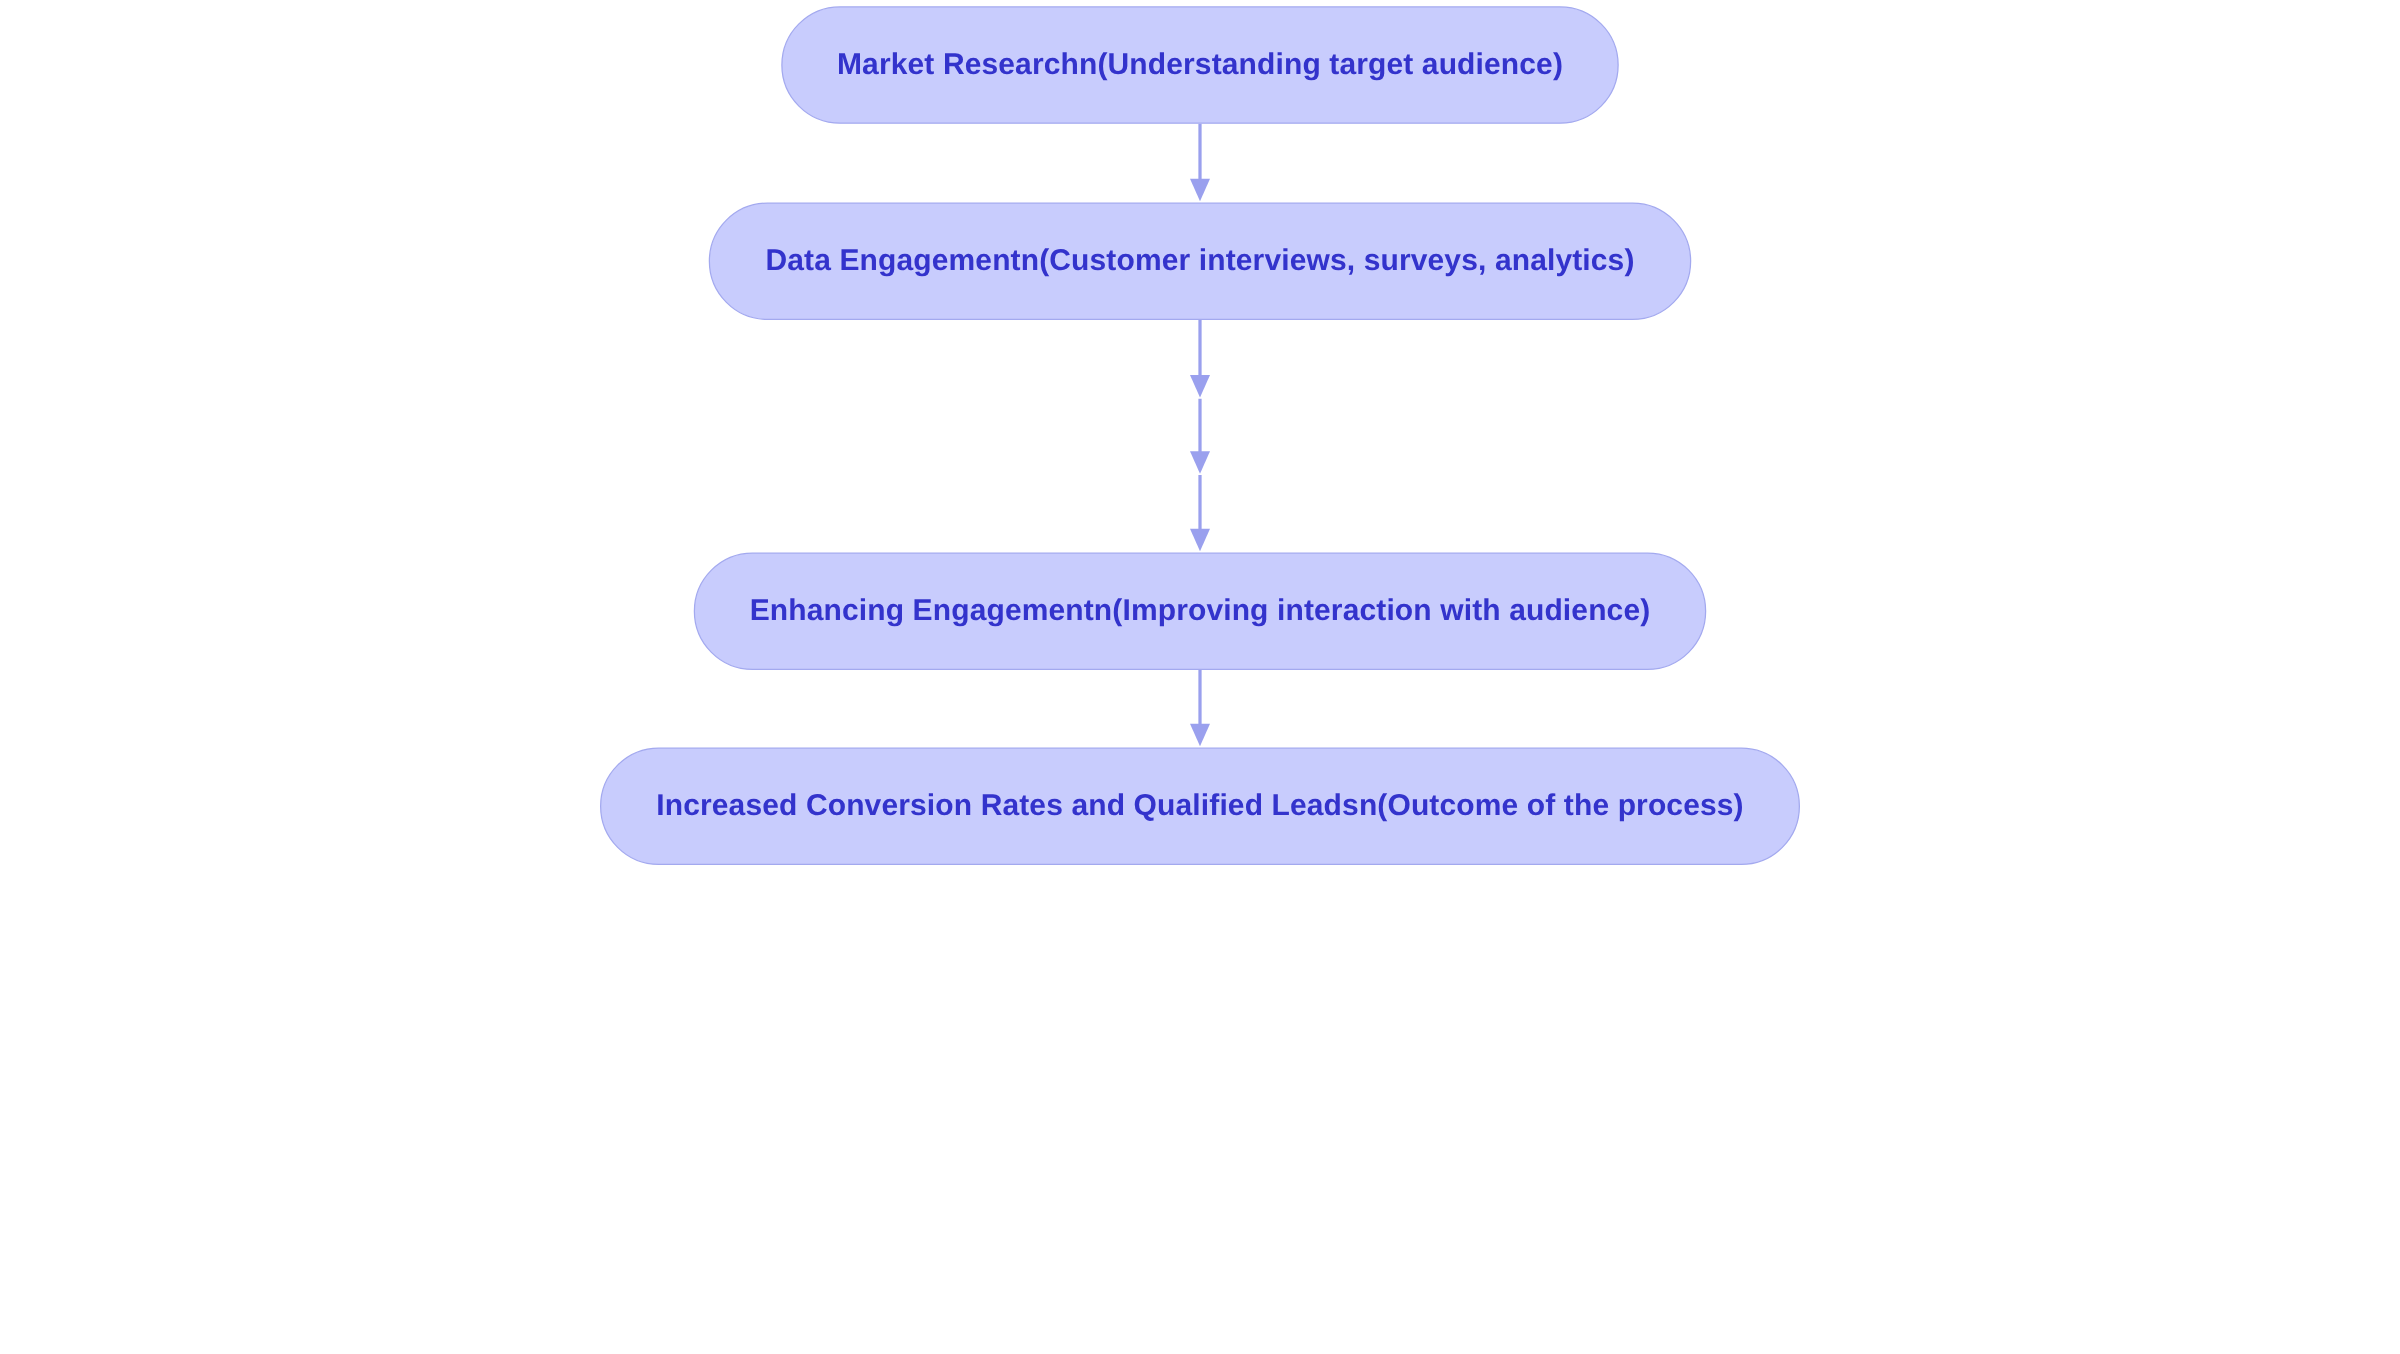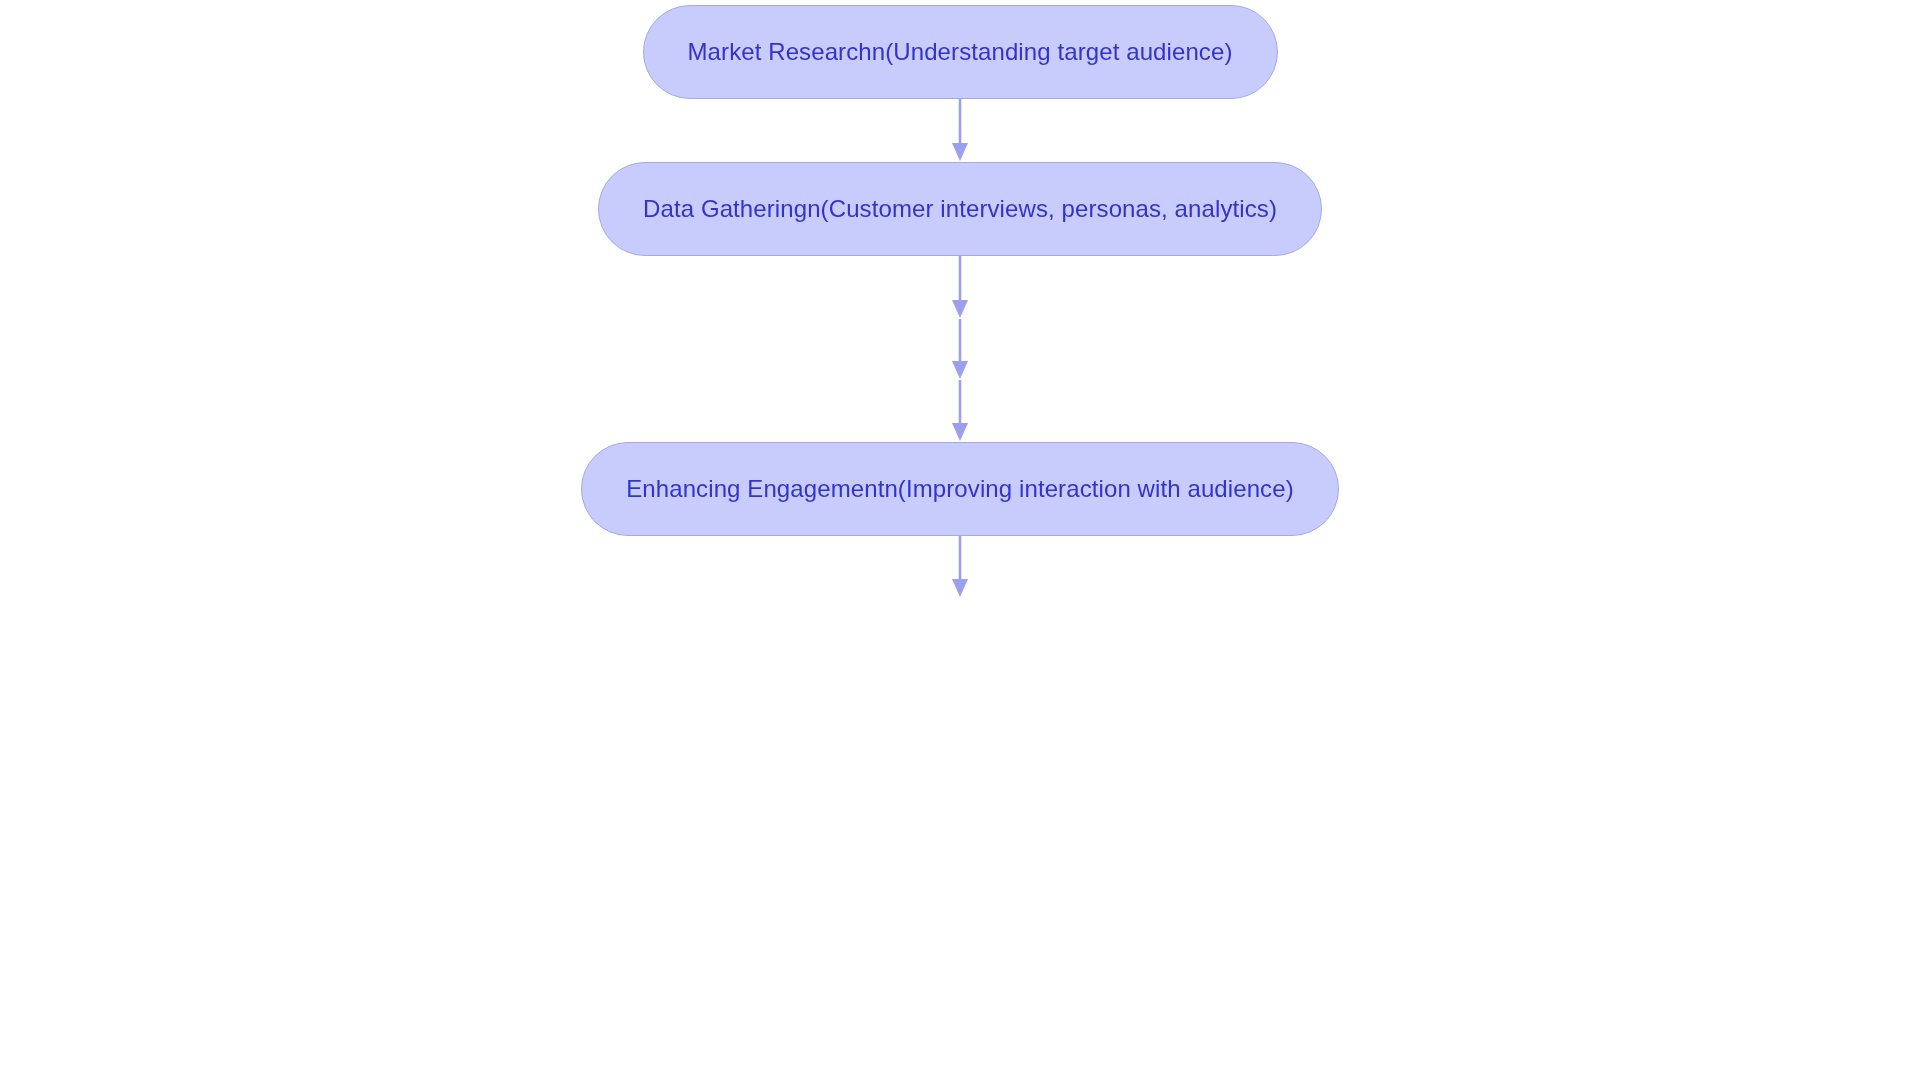--- a/index.html
+++ b/index.html
@@ -33,21 +33,21 @@
   .node {
     position: relative;
     display: flex;
     align-items: center;
     justify-content: center;
     background: #c8ccfd;
     border: 1.3px solid #a3a9ef;
     border-radius: 999px;
     color: #3333cc;
     font-size: 24px;
-    font-weight: 400;
+    font-weight: 700;
     line-height: 1;
     letter-spacing: 0.1px;
     white-space: nowrap;
     padding: 0 44px;
     height: 94px;
     flex: 0 0 auto;
   }
 
   .connector {
     position: relative;
@@ -95,21 +95,21 @@
     </div>
 
     <div class="connector gap-1">
       <svg width="40" height="63" viewBox="0 0 40 63" aria-hidden="true">
         <line class="conn-line" x1="20" y1="0" x2="20" y2="45"></line>
         <polygon class="conn-head" points="12,44 28,44 20,62"></polygon>
       </svg>
     </div>
 
     <div class="node">
-      <span>Data Gatheringn(Customer interviews, personas, analytics)</span>
+      <span>Data Engagementn(Customer interviews, surveys, analytics)</span>
     </div>
 
     <div class="connector gap-2">
       <svg width="40" height="63" viewBox="0 0 40 63" aria-hidden="true">
         <line class="conn-line" x1="20" y1="0" x2="20" y2="45"></line>
         <polygon class="conn-head" points="12,44 28,44 20,62"></polygon>
       </svg>
     </div>
 
 
@@ -132,15 +132,18 @@
       <span>Enhancing Engagementn(Improving interaction with audience)</span>
     </div>
 
     <div class="connector gap-5">
       <svg width="40" height="62" viewBox="0 0 40 62" aria-hidden="true">
         <line class="conn-line" x1="20" y1="0" x2="20" y2="44"></line>
         <polygon class="conn-head" points="12,43 28,43 20,61"></polygon>
       </svg>
     </div>
 
+    <div class="node">
+      <span>Increased Conversion Rates and Qualified Leadsn(Outcome of the process)</span>
+    </div>
 
   </div>
 </div>
 
 </body></html>

